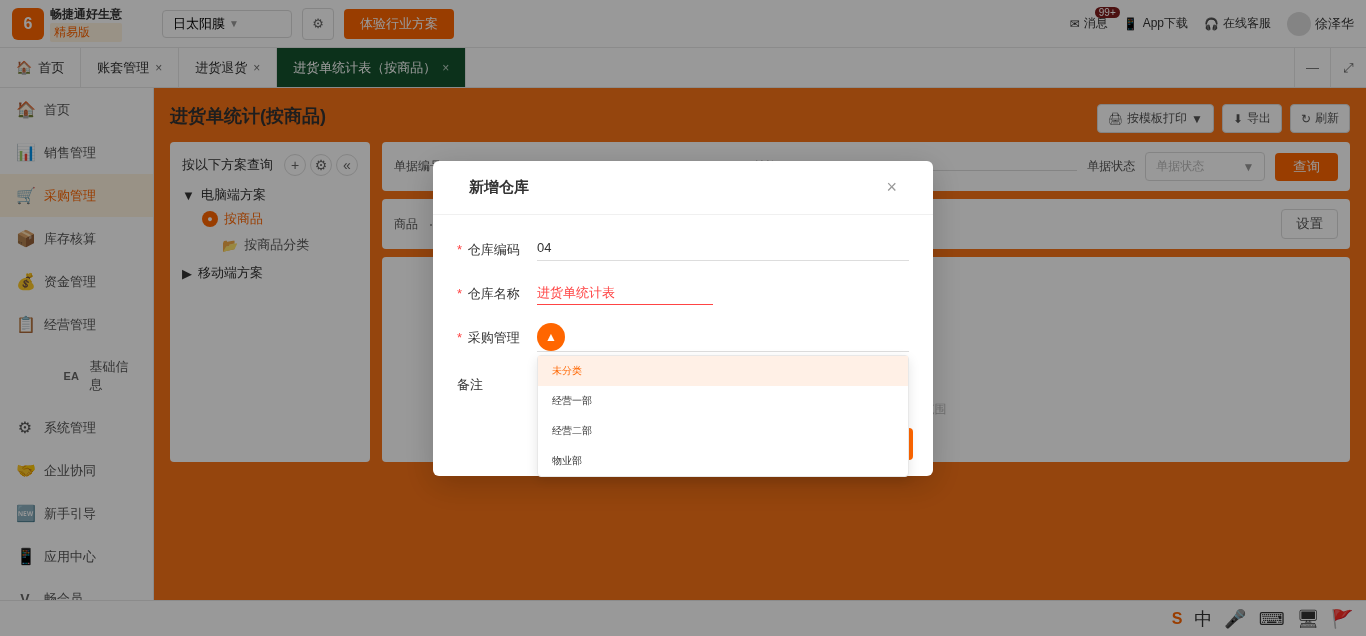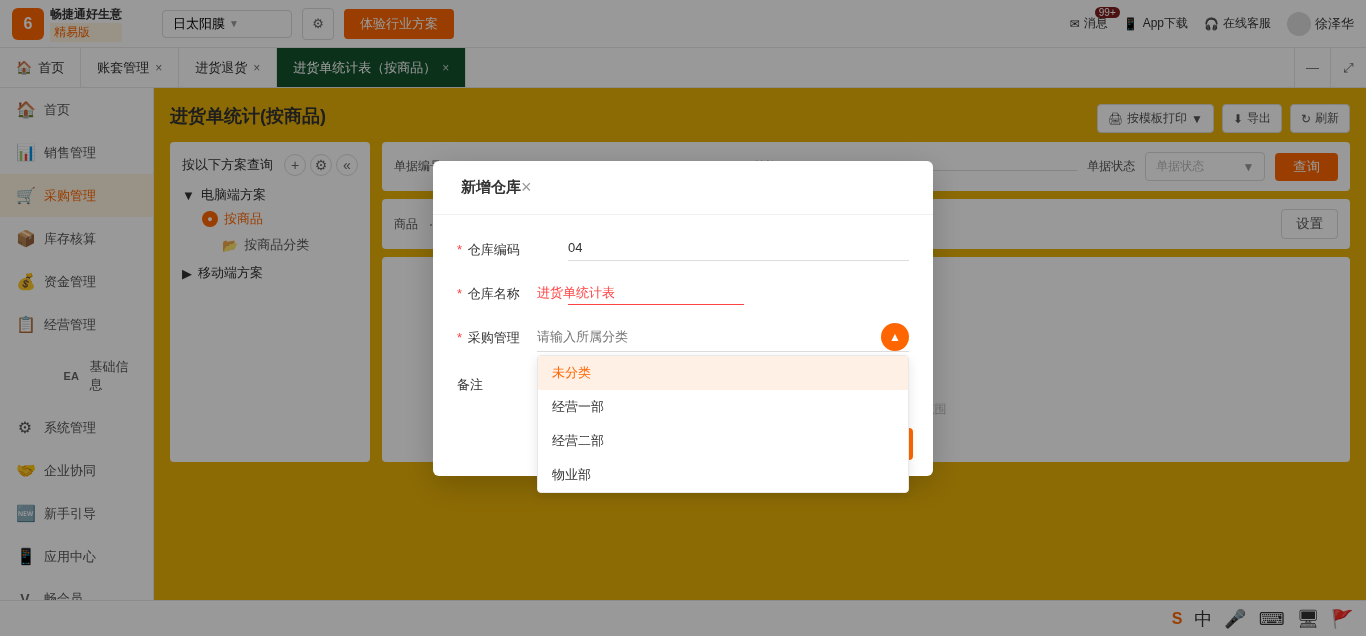--- a/index.html
+++ b/index.html
@@ -103,21 +103,21 @@
     .sidebar-bottom {
       margin-top: auto;
       padding: 10px;
       display: flex; gap: 8px; align-items: center; justify-content: center;
     }
     .sidebar-bottom-btn { color: #999; cursor: pointer; font-size: 16px; }
 
     
     .content-area {
       flex: 1;
-      background: #eab308;
+      background: #f97316;
       padding: 16px;
       position: relative;
       overflow: hidden;
     }
     .page-title { font-size: 18px; color: #333; font-weight: bold; margin-bottom: 14px; }
     .content-toolbar {
       position: absolute; top: 16px; right: 16px;
       display: flex; gap: 8px; align-items: center;
     }
     .toolbar-btn {
@@ -150,37 +150,37 @@
       display: flex; align-items: center; justify-content: center;
       z-index: 1000;
     }
     .modal {
       background: #fff; border-radius: 6px;
       width: 500px;
       box-shadow: 0 8px 32px rgba(0,0,0,0.2);
       overflow: visible;
     }
     .modal-header {
-      display: flex; align-items: center; justify-content: flex-start;
-      padding: 16px 28px; border-bottom: 1px solid #f0f0f0;
+      display: flex; align-items: center; justify-content: space-between;
+      padding: 16px 36px; border-bottom: 1px solid #f0f0f0;
     }
     .modal-title { font-size: 15px; font-weight: bold; color: #333; }
     .modal-close { cursor: pointer; color: #999; font-size: 18px; }
     .modal-body { padding: 20px 24px; }
     .form-row {
       display: flex; align-items: flex-start; margin-bottom: 18px; position: relative;
     }
     .form-label {
       width: 80px; text-align: left; padding-right: 12px; padding-top: 6px;
       font-size: 13px; color: #333; flex-shrink: 0;
     }
     .required-star { color: #ff4444; margin-right: 2px; }
     .form-input {
       flex: 1; border: none; border-bottom: 1px solid #ddd;
-      padding: 5px 0; font-size: 13px; outline: none; color: #333; margin-left: 31px;
+      padding: 5px 0; font-size: 13px; outline: none; color: #333;
     }
     .form-input.error { border-bottom-color: #ff4444; }
     .form-input::placeholder { color: #bbb; }
     .form-select-row {
       flex: 1; display: flex; align-items: center;
       border-bottom: 1px solid #ddd; position: relative;
     }
     .form-select-input {
       flex: 1; border: none; padding: 5px 0; font-size: 13px; outline: none; color: #bbb;
     }
@@ -190,21 +190,21 @@
       font-size: 12px; flex-shrink: 0;
     }
     .dropdown-list {
       position: absolute; left: 0; top: 32px;
       background: #fff; border: 1px solid #e8e8e8;
       border-radius: 4px; box-shadow: 0 4px 12px rgba(0,0,0,0.1);
       width: 100%; z-index: 10;
       min-width: 280px;
     }
     .dropdown-item {
-      padding: 8px 14px; cursor: pointer; font-size: 13px; color: #333;
+      padding: 8px 14px; cursor: pointer; font-size: 10px; color: #333;
     }
     .dropdown-item.selected { background: #fff0e6; color: #ff6600; }
     .modal-footer {
       display: flex; justify-content: flex-end; gap: 10px;
       padding: 12px 20px 16px;
     }
     .btn-save {
       background: #ff6600; color: #fff; border: none; border-radius: 4px;
       padding: 7px 24px; cursor: pointer; font-size: 13px;
     }
@@ -455,21 +455,20 @@
           <div style="position:absolute;top:5px;left:0;color:#ff4444;font-size:13px;pointer-events:none;">进货单统计表</div>
         </div>
       </div>
 
       <div class="form-row" style="position:relative;">
         <div class="form-label">
           <span class="required-star">*</span>
           <span>采购管理</span>
         </div>
         <div class="form-select-row">
-          <input type="text" class="form-select-input" placeholder="请输入所属分类" style="">
           <div class="form-select-arrow">▲</div>
 
           <div class="dropdown-list">
             <div class="dropdown-item selected">未分类</div>
             <div class="dropdown-item">经营一部</div>
             <div class="dropdown-item">经营二部</div>
             <div class="dropdown-item">物业部</div>
           </div>
         </div>
       </div>

